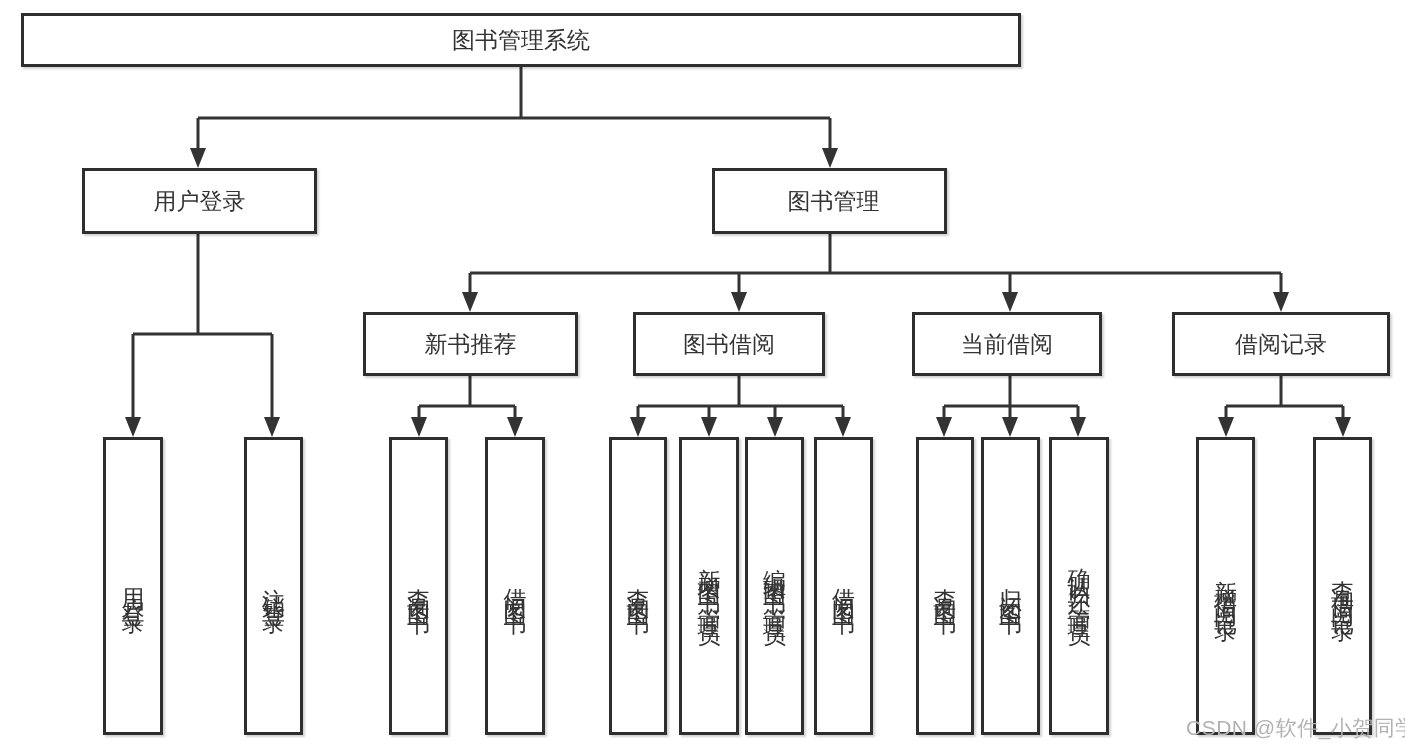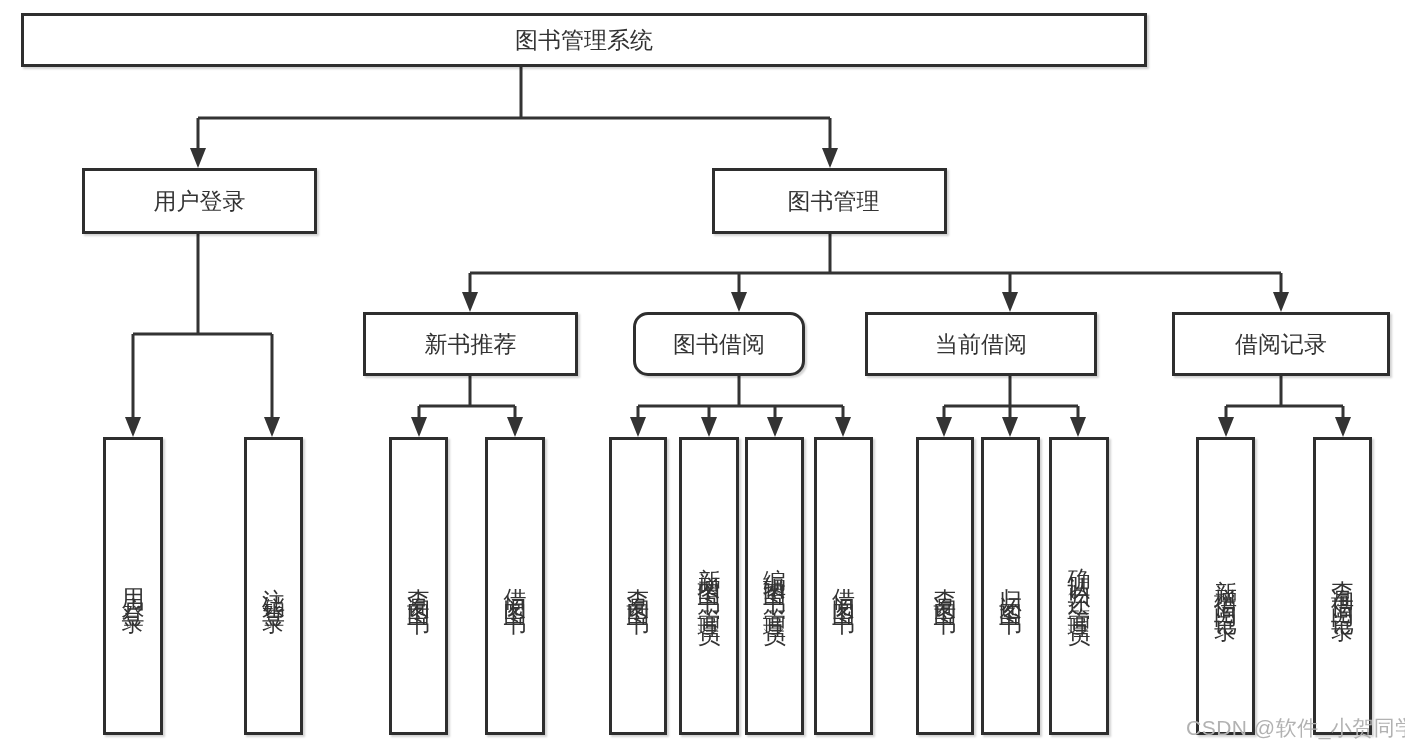--- a/index.html
+++ b/index.html
@@ -81,38 +81,38 @@
     <polygon points="767,417 783,417 775,437"></polygon>
     <polygon points="835,417 851,417 843,437"></polygon>
     <polygon points="936,417 952,417 944,437"></polygon>
     <polygon points="1002,417 1018,417 1010,437"></polygon>
     <polygon points="1070,417 1086,417 1078,437"></polygon>
     <polygon points="1218,417 1234,417 1226,437"></polygon>
     <polygon points="1335,417 1351,417 1343,437"></polygon>
   </g>
 </svg>
 
-<div class="node" style="left:21px; top:13px; width:1126px; height:54px;align-items:center;">
+<div class="node" style="left:21px; top:13px; width:1000px; height:54px;align-items:center;">
   <span>图书管理系统</span>
 </div>
 
 <div class="node" style="left:82px; top:168px; width:235px; height:66px;">
   <span>用户登录</span>
 </div>
 <div class="node" style="left:712px; top:168px; width:235px; height:66px;padding-left:8px;">
   <span>图书管理</span>
 </div>
 
 <div class="node" style="left:363px; top:312px; width:215px; height:64px;justify-content:center;">
   <span>新书推荐</span>
 </div>
-<div class="node" style="left:633px; top:312px; width:172px; height:64px;border-radius:15px;">
+<div class="node" style="left:633px; top:312px; width:192px; height:64px;">
   <span>图书借阅</span>
 </div>
-<div class="node" style="left:865px; top:312px; width:232px; height:64px;">
+<div class="node" style="left:912px; top:312px; width:190px; height:64px;">
   <span>当前借阅</span>
 </div>
 <div class="node" style="left:1172px; top:312px; width:218px; height:64px;">
   <span>借阅记录</span>
 </div>
 
 <div class="node leaf" style="left:103px; top:437px; width:60px; height:298px;">
   <span>用户登录</span>
 </div>
 <div class="node leaf" style="left:244px; top:437px; width:59px; height:298px;">

